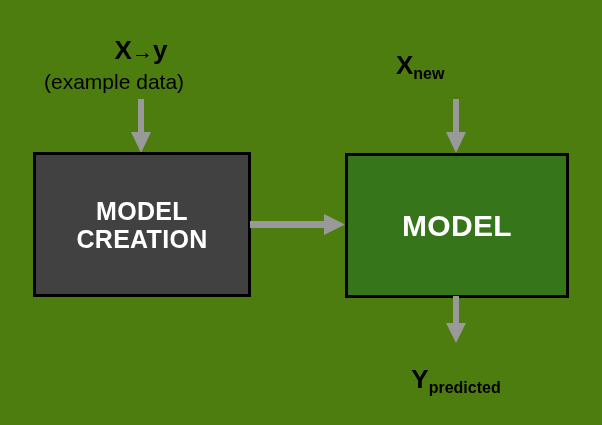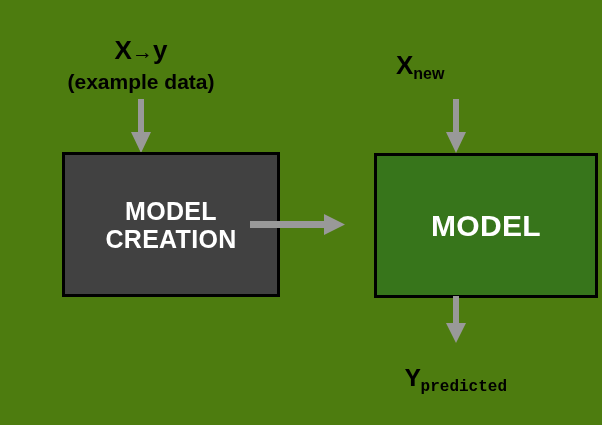--- a/index.html
+++ b/index.html
@@ -26,21 +26,20 @@
     box-sizing: border-box;
     border: 3px solid #000000;
     display: flex;
     align-items: center;
     justify-content: center;
     text-align: center;
     color: #ffffff;
     font-weight: bold;
     line-height: 1.12;
     letter-spacing: 0.3px;
-    margin-left: 29px;
   }
   #box-model-creation {
     left: 33px;
     top: 152px;
     width: 218px;
     height: 145px;
     background: #414141;
     font-size: 25px;
   }
   #box-model {
@@ -61,36 +60,36 @@
   }
   #label-xy {
     left: 0; top: 35px; width: 282px;
     text-align: center;
     font-size: 26px;
     font-weight: bold;
   }
   #label-xy .arrow-glyph { font-weight: normal; font-size: 21px; }
   #label-example {
     left: 0; top: 70px; width: 282px;
-    text-align: center;
+    text-align: left;
     font-size: 21px;
-    font-weight: bold;
+    font-weight: normal;
+    padding-left: 44px;
   }
   #label-xnew {
     left: 396px; top: 50px; width: 120px;
     text-align: left;
     font-size: 26px;
     font-weight: bold;
   }
   #label-ypred {
     left: 386px; top: 364px; width: 140px;
     text-align: center;
     font-size: 26px;
     font-weight: bold;
-    font-family: Liberation Mono, monospace;
   }
   .sub {
     font-size: 16px;
     font-weight: bold;
     vertical-align: baseline;
     position: relative;
     top: 5px;
   }
 
   

